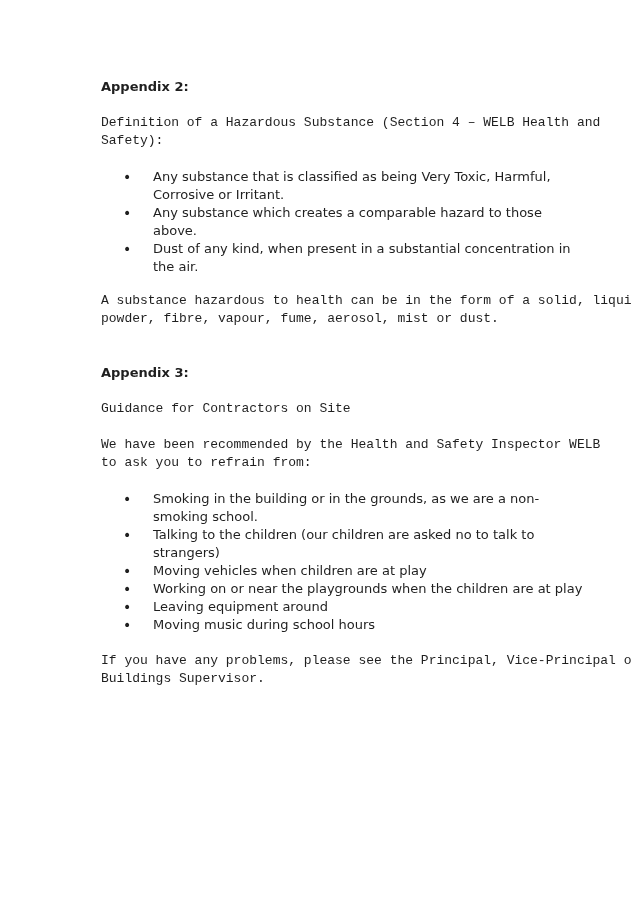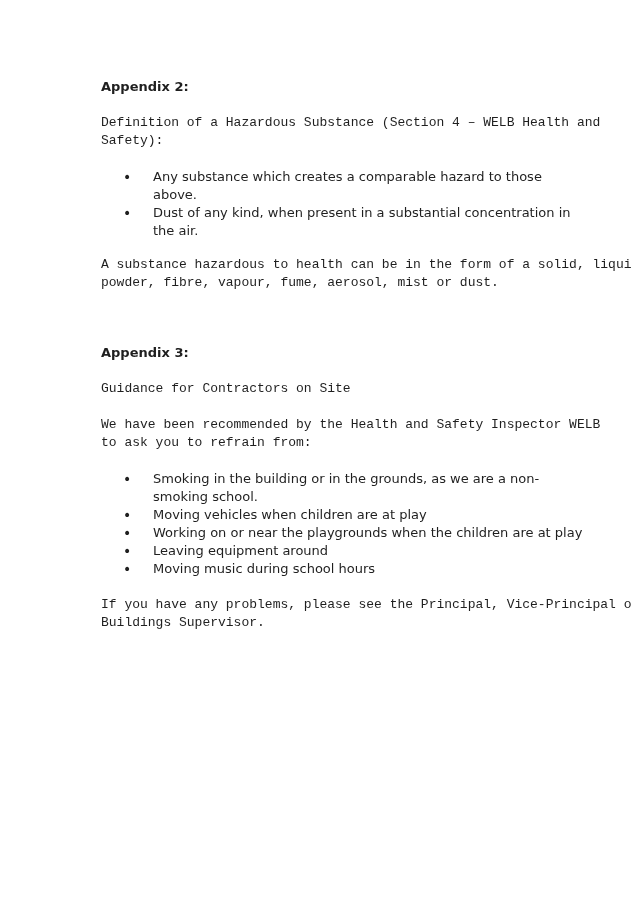--- a/index.html
+++ b/index.html
@@ -50,55 +50,59 @@
     content: "\2022";
     position: absolute;
     left: 22px;
     top: 0;
     font-size: 14px;
   }
   .after-list {
     margin-top: 16px;
   }
   .section-gap {
-    margin-top: 52px;
+    margin-top: 36px;
   }
 </style>
 </head>
 <body>
 
 <div class="page">
   <div class="content">
 
     <h2 class="doc-heading">Appendix 2:</h2>
 
     <p class="doc-para">Definition of a Hazardous Substance (Section 4 – WELB Health and
 Safety):</p>
 
 
     <ul class="doc-list">
+      <li>Any substance that is classified as being Very Toxic, Harmful,
+Corrosive or Irritant.</li>
       <li>Any substance which creates a comparable hazard to those
 above.</li>
       <li>Dust of any kind, when present in a substantial concentration in
 the air.</li>
     </ul>
 
     <p class="doc-para after-list">A substance hazardous to health can be in the form of a solid, liquid, gas,
 powder, fibre, vapour, fume, aerosol, mist or dust.</p>
 
     <h2 class="doc-heading section-gap">Appendix 3:</h2>
 
     <p class="doc-para">Guidance for Contractors on Site</p>
 
     <p class="doc-para">We have been recommended by the Health and Safety Inspector WELB
 to ask you to refrain from:</p>
 
     <ul class="doc-list">
       <li>Smoking in the building or in the grounds, as we are a non-
 smoking school.</li>
+      <li>Talking to the children (our children are asked no to talk to
+strangers)</li>
       <li>Moving vehicles when children are at play</li>
       <li>Working on or near the playgrounds when the children are at play</li>
       <li>Leaving equipment around</li>
       <li>Moving music during school hours</li>
     </ul>
 
     <p class="doc-para section-gap" style="margin-top:18px;">If you have any problems, please see the Principal, Vice-Principal or
 Buildings Supervisor.</p>
 
   </div>

